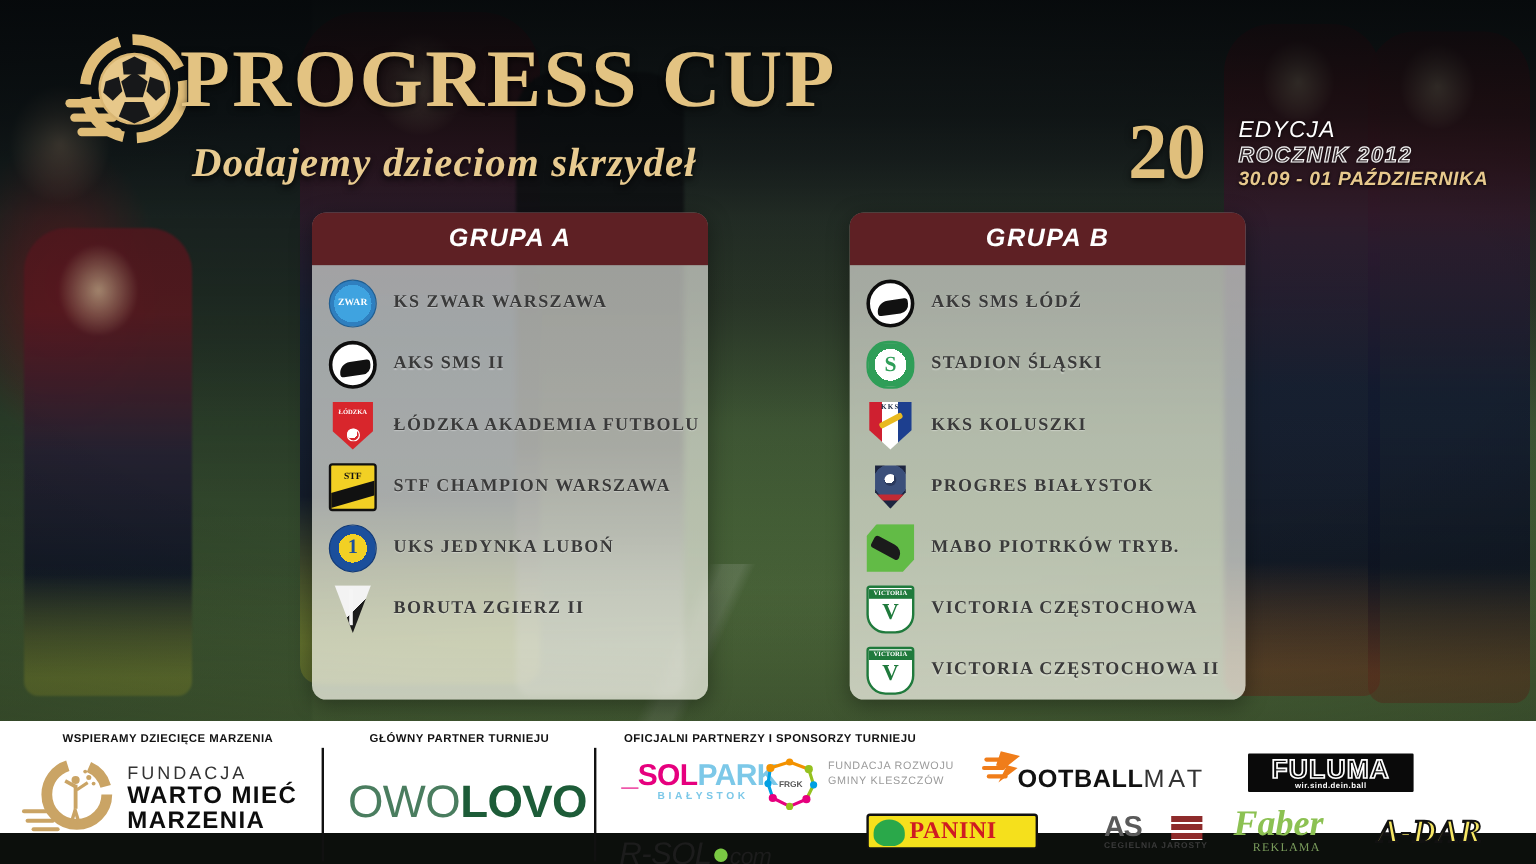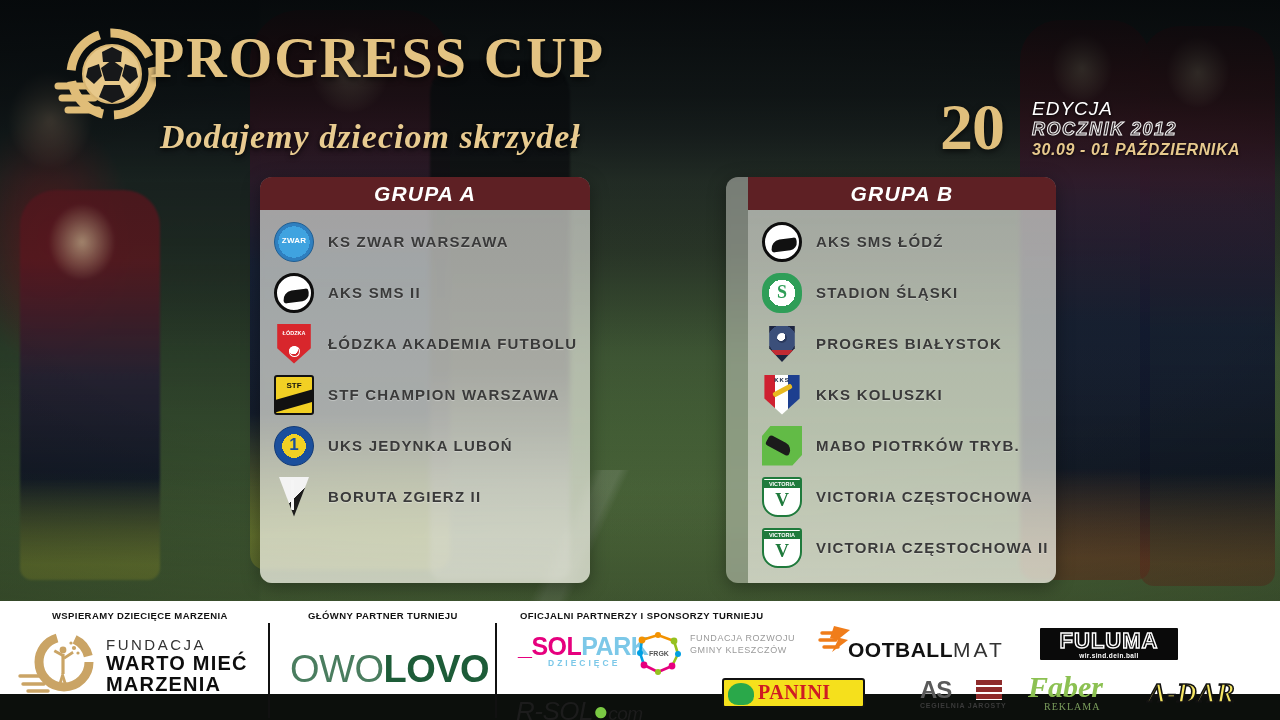--- a/index.html
+++ b/index.html
@@ -92,21 +92,21 @@
       linear-gradient(to bottom, rgba(5,8,10,.93) 0%, rgba(6,10,12,.72) 16%, rgba(8,14,14,.30) 30%, rgba(10,18,14,.16) 60%, rgba(10,18,14,.30) 100%),
       radial-gradient(ellipse 120% 90% at 50% 45%, rgba(0,0,0,0) 40%, rgba(0,0,0,.45) 100%);
   }
 
   
   .header { position:absolute; left:0; top:0; width:1280px; height:175px; }
   .logo-mark { position:absolute; left:52px; top:24px; width:104px; height:100px; }
   .title-main {
     position:absolute; left:150px; top:26px;
     font-family:"Liberation Serif", serif;
-    font-size:56px; font-weight:700; letter-spacing:2px;
+    font-size:68px; font-weight:700; letter-spacing:2px;
     color:#e3c382;
     text-shadow:0 2px 6px rgba(0,0,0,.75);
     white-space:nowrap;
   }
   .title-sub {
     position:absolute; left:160px; top:118px;
     font-family:"Liberation Serif", serif;
     font-style:italic; font-weight:700;
     font-size:34px; letter-spacing:1px;
     color:#e8cb90;
@@ -141,32 +141,33 @@
 
   
   .panel {
     position:absolute; top:177px; width:330px; height:406px;
     border-radius:12px; overflow:hidden;
     background:rgba(240,240,234,.42);
     backdrop-filter:blur(2px);
     box-shadow:0 4px 18px rgba(0,0,0,.35);
   }
   #panel-a { left:260px; }
-  #panel-b { left:726px;padding-left:22px; }
+  #panel-b { left:708px; }
   .panel-head {
-    height:33px; background:#5e2024;
+    height:44px; background:#5e2024;
     display:flex; align-items:center; justify-content:center;
   }
   .panel-head-label {
     font-size:21px; font-weight:700; font-style:italic; color:#ffffff;
     letter-spacing:1.2px;
   }
   .panel-body {
     position:relative; height:406px; padding:6px 0 0 0;
     background:linear-gradient(to bottom, rgba(226,228,222,.40) 0%, rgba(235,236,226,.46) 55%, rgba(243,243,230,.62) 100%);
+    font-family:Liberation Serif, serif;
   }
   .team-row {
     display:flex; align-items:center;
     height:51px; padding-left:14px;
   }
   .team-logo {
     width:40px; height:40px; flex:0 0 40px;
     margin-right:14px;
     position:relative;
   }
@@ -506,29 +507,29 @@
         <span class="team-name">AKS SMS ŁÓDŹ</span>
       </div>
       <div class="team-row">
         <span class="team-logo">
             <span class="crest c-stadion"></span>
           </span>
         <span class="team-name">STADION ŚLĄSKI</span>
       </div>
       <div class="team-row">
         <span class="team-logo">
+            <span class="crest c-kks"></span>
+          </span>
+        <span class="team-name">KKS KOLUSZKI</span>
+      </div>
+      <div class="team-row">
+        <span class="team-logo">
             <span class="crest c-progres"></span>
           </span>
         <span class="team-name">PROGRES BIAŁYSTOK</span>
-      </div>
-      <div class="team-row">
-        <span class="team-logo">
-            <span class="crest c-kks"></span>
-          </span>
-        <span class="team-name">KKS KOLUSZKI</span>
       </div>
       <div class="team-row">
         <span class="team-logo">
             <span class="crest c-mabo"></span>
           </span>
         <span class="team-name">MABO PIOTRKÓW TRYB.</span>
       </div>
       <div class="team-row">
         <span class="team-logo">
             <span class="crest c-victoria"></span>
@@ -581,21 +582,21 @@
     </div>
   </div>
 
   <div class="owolovo">
     <span class="ow-light">OWO</span><span class="ow-bold">LOVO</span>
   </div>
 
   <div class="sp solpark">
     <span class="sp-sol">_SOL</span><span class="sp-park">PARK</span>
   </div>
-  <div class="solpark-sub">DZIECIĘCE</div>
+  <div class="solpark-sub">BIAŁYSTOK</div>
 
   <div class="sp frgk">
     <svg width="58" height="52" viewBox="0 0 58 52" style="position:absolute; left:-58px; top:-4px;">
       <g stroke-width="2.6" fill="none">
         <path d="M10 12 L26 7 L42 13" stroke="#f39200"></path>
         <path d="M42 13 L46 26 L40 38" stroke="#95c11f"></path>
         <path d="M40 38 L26 44 L12 37" stroke="#e6007e"></path>
         <path d="M12 37 L8 25 L10 12" stroke="#00a0e3"></path>
       </g>
       <g>

